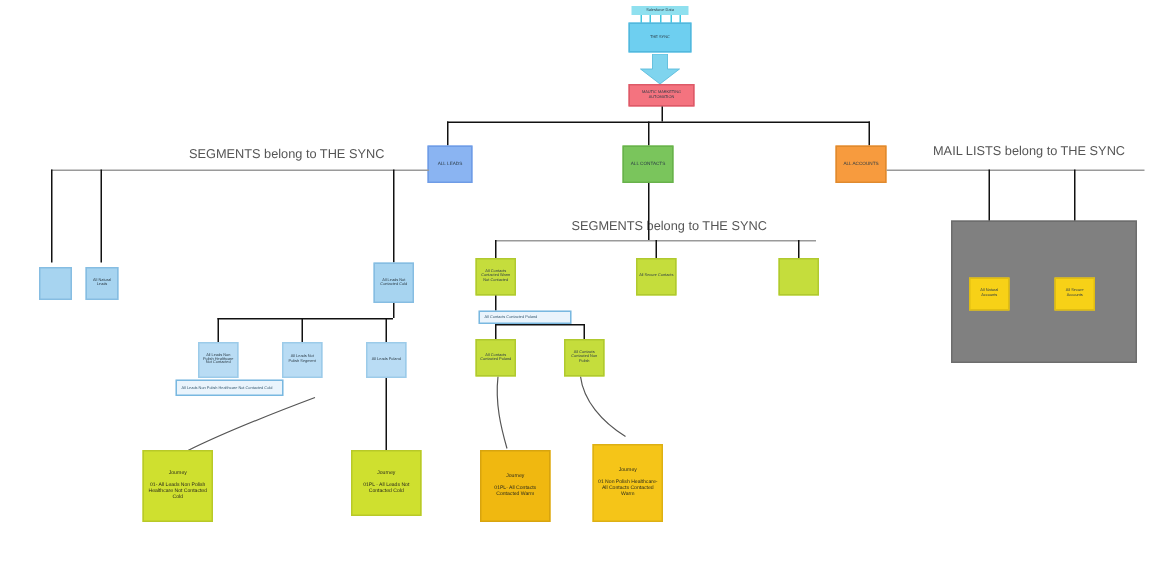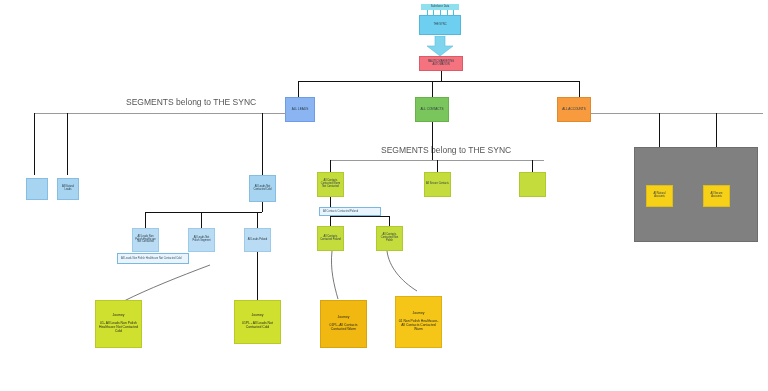--- a/index.html
+++ b/index.html
@@ -75,20 +75,21 @@
     <span class="sm">ALL CONTACTS</span>
   </div>
 
   <div class="node orange" style="left:557px;top:97px;width:34px;height:25px;">
     <span class="sm">ALL ACCOUNTS</span>
   </div>
 
   <div class="lbl" style="left:126px;top:97px;">SEGMENTS  belong to THE SYNC</div>
   <div class="sep" style="left:34px;top:113px;width:252px;"></div>
 
+  <div class="lbl" style="left:622px;top:95px;">MAIL LISTS  belong to THE SYNC</div>
   <div class="sep" style="left:591px;top:113px;width:172px;"></div>
 
   <div class="lbl" style="left:381px;top:145px;">SEGMENTS  belong to THE SYNC</div>
   <div class="sep" style="left:330px;top:160px;width:214px;"></div>
 
   <div class="ln v thick" style="left:34px;top:113px;height:62px;width:1.4px;"></div>
   <div class="ln v thick" style="left:67px;top:113px;height:62px;width:1.4px;"></div>
   <div class="ln v thick" style="left:262px;top:113px;height:62px;width:1.4px;"></div>
 
   <div class="node lightblue" style="left:26px;top:178px;width:22px;height:22px;">

